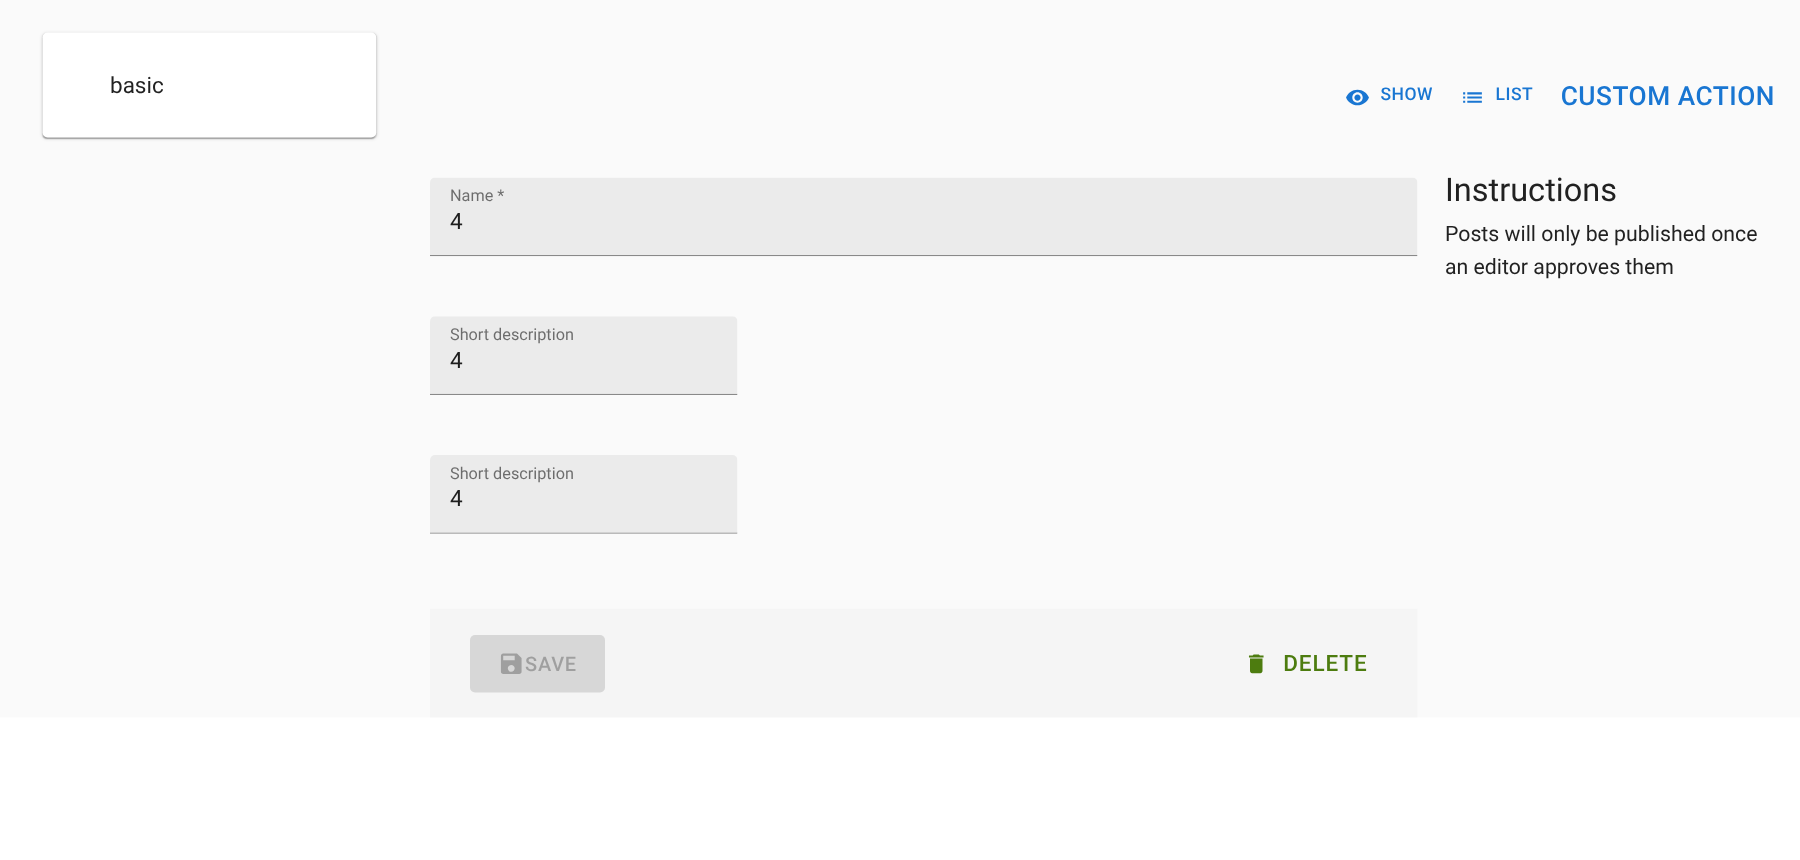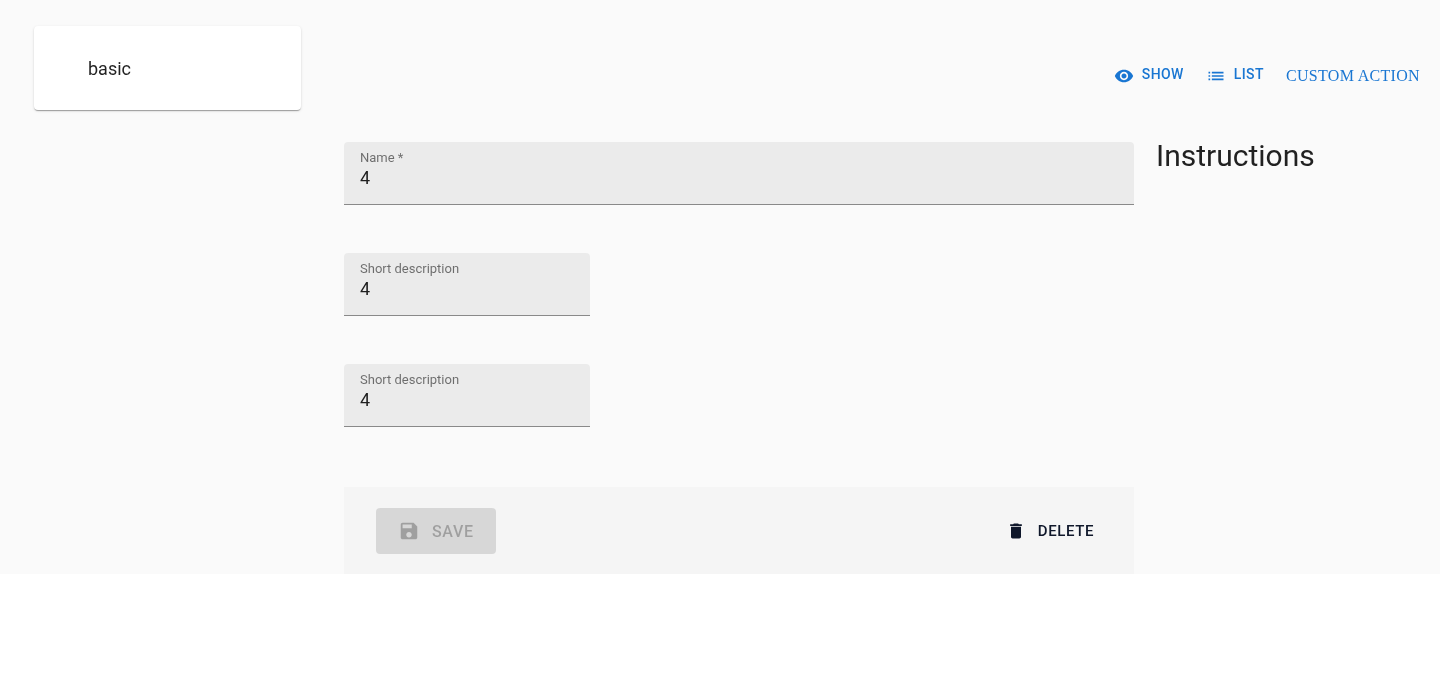--- a/index.html
+++ b/index.html
@@ -49,23 +49,22 @@
       letter-spacing: 0.02857em;
       text-transform: uppercase;
       padding: 6px 8px;
       border: none;
       background: transparent;
       cursor: pointer;
       border-radius: 4px;
       font-family: inherit;
     }
     .toolbar-btn.custom {
-      font-size: 16px;
+      font-size: 21px;
       letter-spacing: 0.02em;
-      font-family: Liberation Serif, serif;
     }
     .icon {
       display: inline-flex;
       width: 20px;
       height: 20px;
       flex-shrink: 0;
     }
     .icon svg {
       width: 100%;
       height: 100%;
@@ -120,21 +119,20 @@
       height: 88px;
       background: #f5f5f5;
       display: flex;
       align-items: center;
       justify-content: space-between;
       padding: 0 32px;
     }
     .save-btn {
       display: inline-flex;
       align-items: center;
-      gap: 12px;
       background: rgba(0,0,0,0.12);
       color: rgba(0,0,0,0.26);
       border: none;
       border-radius: 4px;
       padding: 12px 22px;
       font-size: 16px;
       font-weight: 500;
       letter-spacing: 0.04em;
       text-transform: uppercase;
       cursor: default;
@@ -142,43 +140,43 @@
     }
     .save-btn .icon {
       width: 22px;
       height: 22px;
     }
     .delete-btn {
       display: inline-flex;
       align-items: center;
       gap: 12px;
       background: transparent;
-      color: #0f172a;
+      color: #4d7c0f;
       border: none;
       padding: 6px 8px;
-      font-size: 15px;
+      font-size: 18px;
       font-weight: 500;
       letter-spacing: 0.04em;
       text-transform: uppercase;
       cursor: pointer;
       font-family: inherit;
       text-align: right;
     }
     .delete-btn .icon {
       width: 20px;
       height: 20px;
     }
     .aside {
       position: absolute;
       left: 1156px;
       top: 138px;
       width: 260px;
     }
     .aside h2 {
-      font-size: 30px;
+      font-size: 26px;
       font-weight: 400;
       color: rgba(0,0,0,0.87);
       margin-bottom: 8px;
     }
     .aside p {
       font-size: 17px;
       color: rgba(0,0,0,0.87);
       line-height: 1.5;
     }
     .bottom-white {
@@ -258,15 +256,16 @@
       <svg viewBox="0 0 24 24">
           <path d="M6 19c0 1.1.9 2 2 2h8c1.1 0 2-.9 2-2V7H6v12zM19 4h-3.5l-1-1h-5l-1 1H5v2h14V4z"></path>
         </svg>
     </span>
     <span>Delete</span>
   </button>
 </div>
 
 <div class="aside">
   <h2>Instructions</h2>
+  <p>Posts will only be published once an editor approves them</p>
 </div>
 
 <div class="bottom-white"></div>
 
 </body></html>

